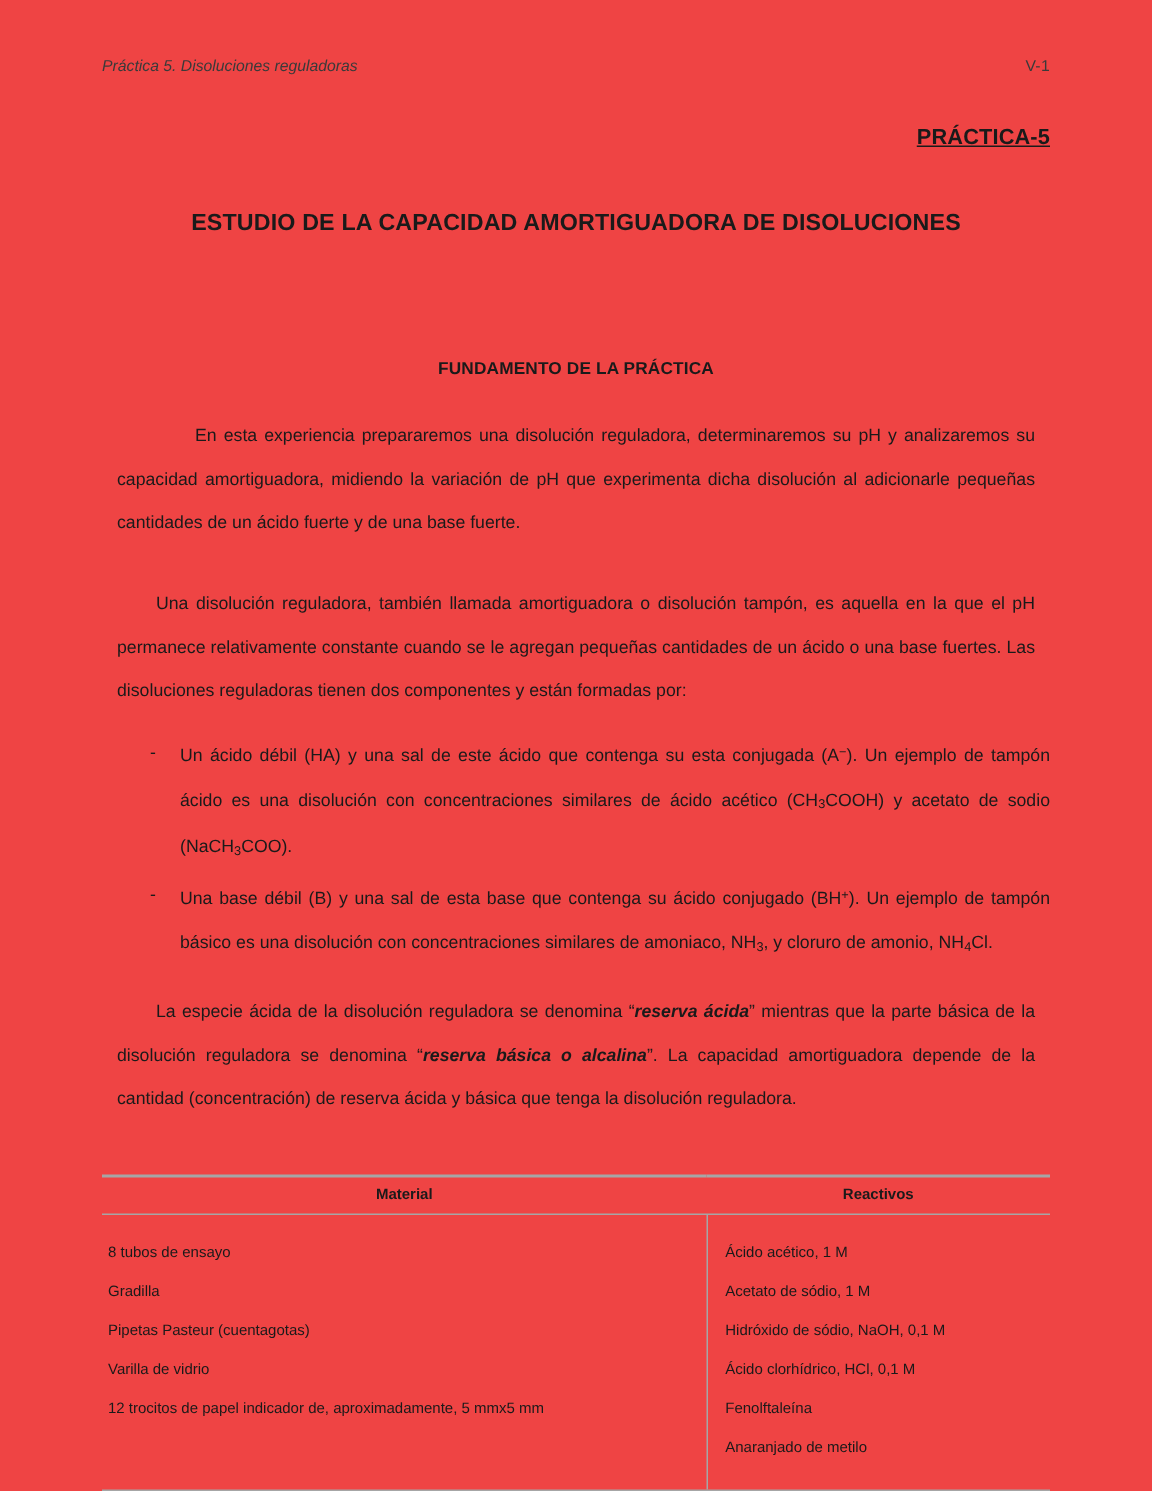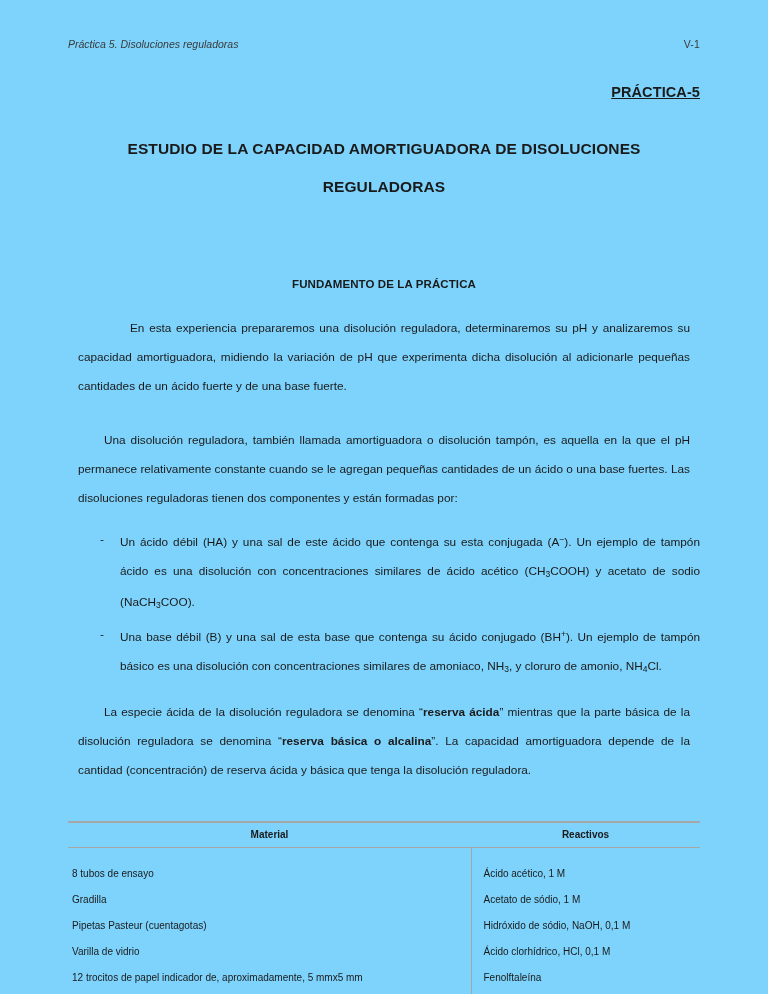--- a/index.html
+++ b/index.html
@@ -13,21 +13,21 @@
     font-family: "Liberation Sans", sans-serif;
     color: #1a1a1a;
     position: relative;
     overflow: hidden;
   }
   .page {
     position: absolute;
     left: 0; top: 0;
     width: 768px;
     height: 994px;
-    background: #7dd3fc;
+    background: #ef4444;
   }
   .content {
     position: absolute;
     left: 68px;
     top: 38px;
     width: 632px;
   }
 
   
   .running-head {
@@ -100,21 +100,21 @@
     text-align: justify;
   }
   ul.dash-list > li .dash {
     position: absolute;
     left: 32px;
     top: 0;
   }
 
   sub { font-size: 0.72em; vertical-align: -0.22em; }
   sup { font-size: 0.72em; vertical-align: 0.42em; }
-  .bi { font-weight: bold; }
+  .bi { font-weight: bold; font-style: italic; }
 
   
   .table-heading {
     text-align: center;
     font-weight: bold;
     font-size: 11.5px;
     margin: 0 0 8px 0;
     letter-spacing: 0.1px;
   }
   table.mat-table {
@@ -162,21 +162,20 @@
 
     <div class="running-head">
       <span class="rh-left">Práctica 5. Disoluciones reguladoras</span>
       <span class="rh-right">V-1</span>
     </div>
 
     <div class="doc-title">PRÁCTICA-5</div>
 
     <div class="doc-subtitle">
       <span class="ln1">ESTUDIO DE LA CAPACIDAD AMORTIGUADORA DE DISOLUCIONES</span>
-      <span class="ln2">REGULADORAS</span>
     </div>
 
     <div style="height:72px"></div>
     <div class="section-heading">FUNDAMENTO DE LA PRÁCTICA</div>
 
     <div style="height:14px"></div>
     <p class="body-text indent-lg">En esta experiencia prepararemos una disolución reguladora, determinaremos su pH y analizaremos su capacidad amortiguadora, midiendo la variación de pH que experimenta dicha disolución al adicionarle pequeñas cantidades de un ácido fuerte y de una base fuerte.</p>
 
     <div style="height:5px"></div>
     <p class="body-text indent-sm">Una disolución reguladora, también llamada amortiguadora o disolución tampón, es aquella en la que el pH permanece  relativamente constante cuando se le agregan pequeñas cantidades de un ácido o una base fuertes. Las disoluciones reguladoras tienen dos componentes y están formadas por:</p>

